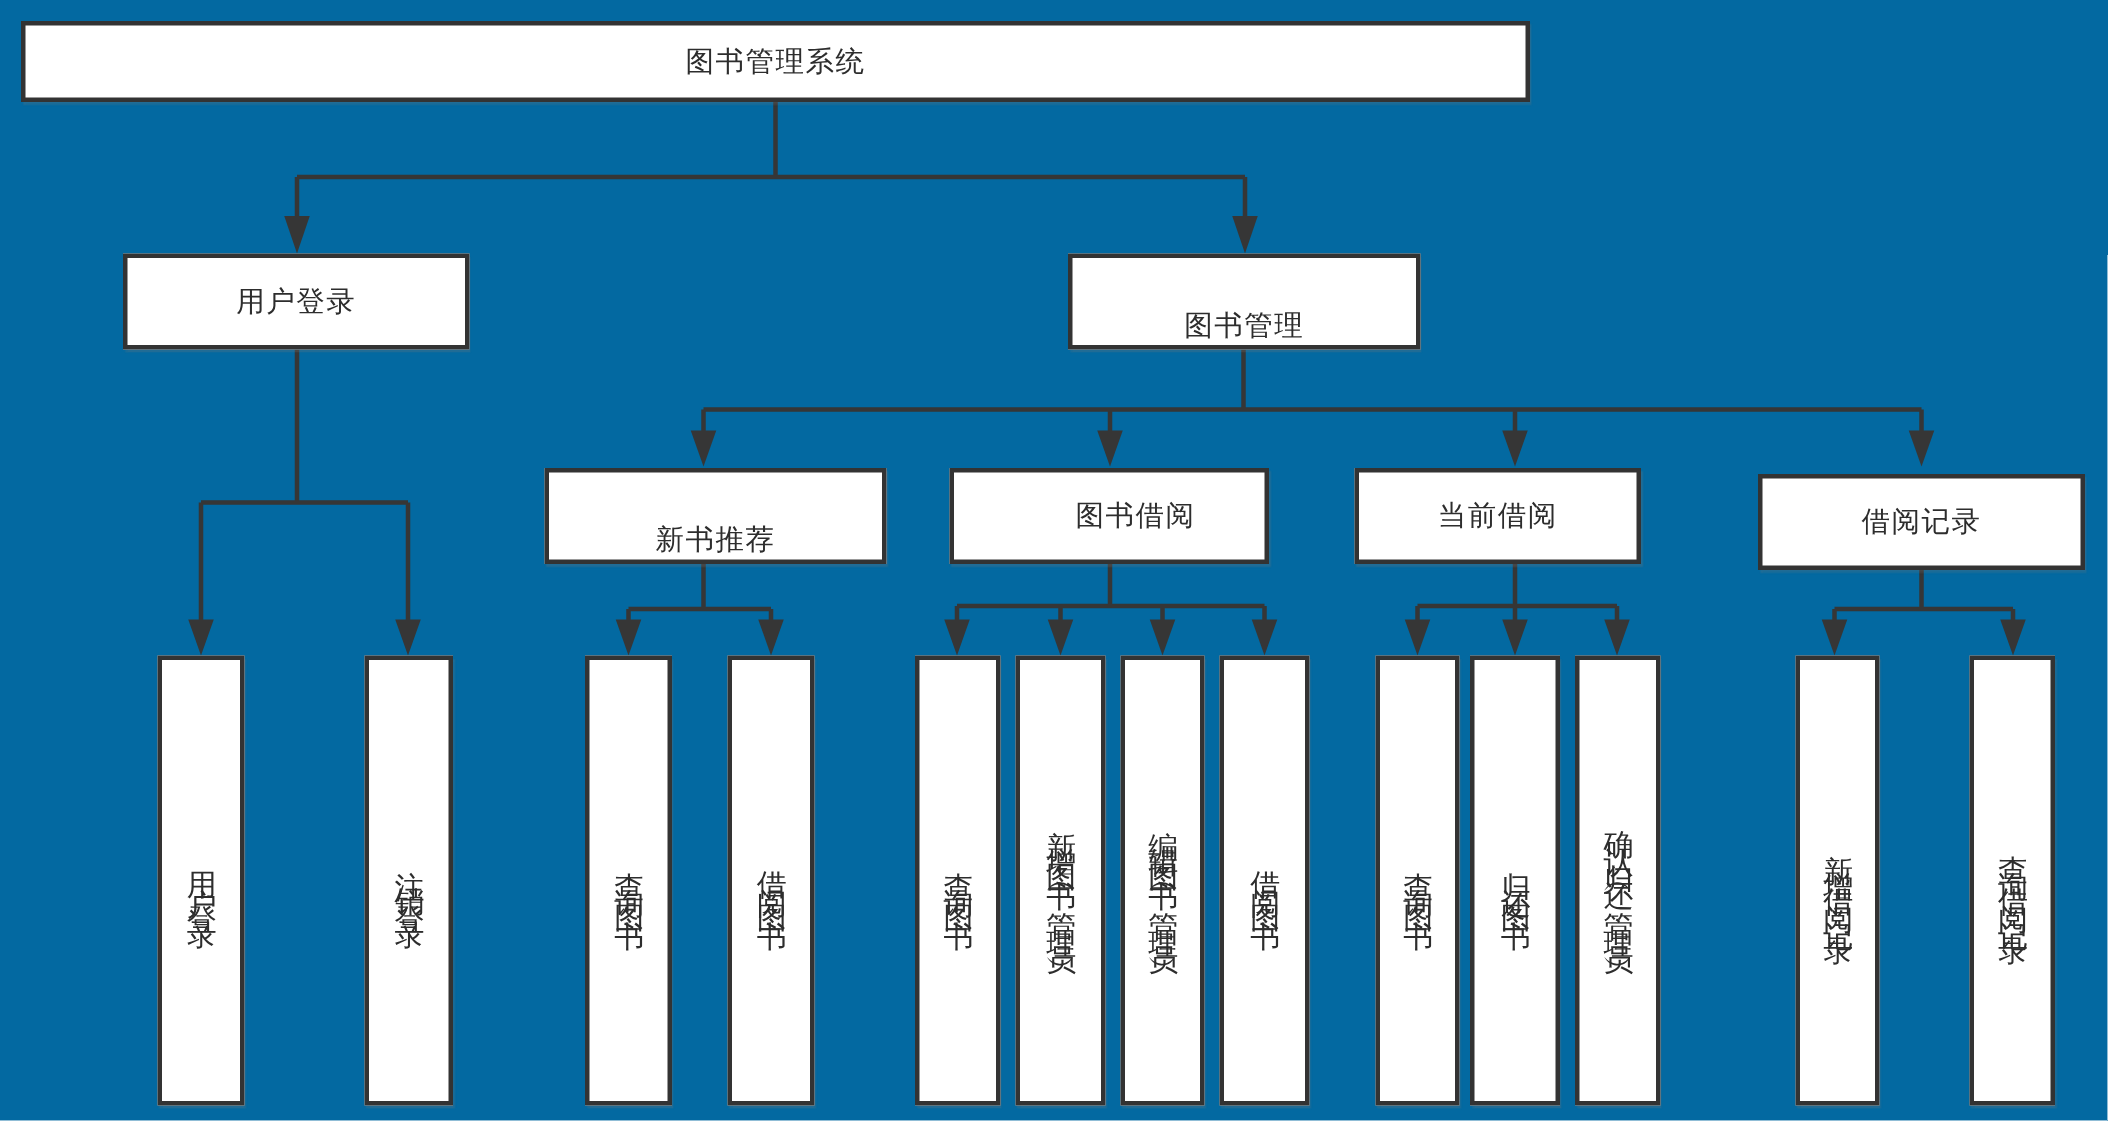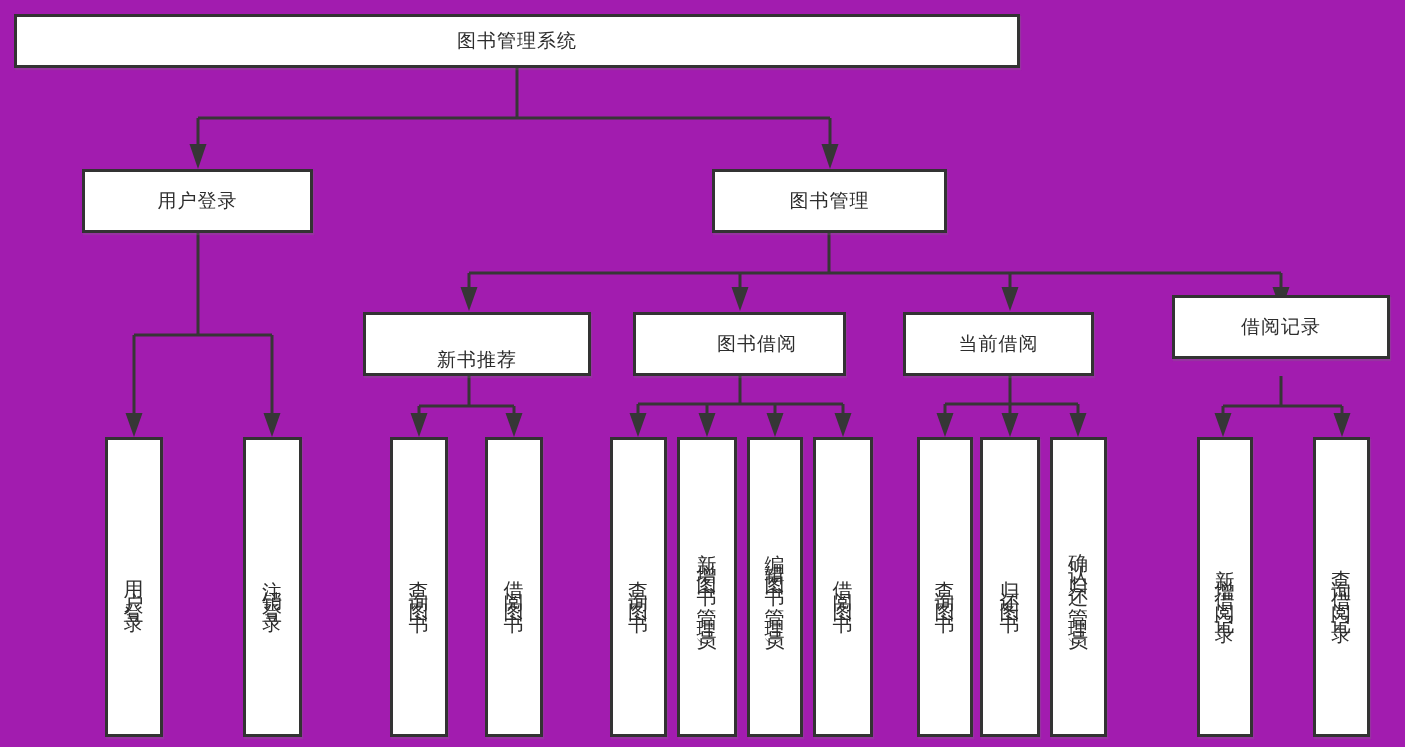--- a/index.html
+++ b/index.html
@@ -5,21 +5,21 @@
   html, body {
     margin: 0;
     padding: 0;
     background: #ffffff;
     font-family: "Liberation Sans", sans-serif;
   }
   #canvas {
     position: relative;
     width: 1405px;
     height: 747px;
-    background: #a21caf;
+    background: #0369a1;
     overflow: hidden;
   }
   #connector-svg {
     position: absolute;
     left: 0;
     top: 0;
     width: 1405px;
     height: 747px;
     pointer-events: none;
   }
@@ -106,34 +106,34 @@
     </g>
   </svg>
 
   <div class="node h-node" style="left:14px; top:14px; width:1006px; height:54px;">
     <span>图书管理系统</span>
   </div>
 
   <div class="node h-node" style="left:82px; top:169px; width:231px; height:64px;">
     <span>用户登录</span>
   </div>
-  <div class="node h-node" style="left:712px; top:169px; width:235px; height:64px;">
+  <div class="node h-node" style="left:712px; top:169px; width:235px; height:64px;align-items:flex-end;">
     <span>图书管理</span>
   </div>
 
   <div class="node h-node" style="left:363px; top:312px; width:228px; height:64px;align-items:flex-end;">
     <span>新书推荐</span>
   </div>
   <div class="node h-node" style="left:633px; top:312px; width:213px; height:64px;padding-left:35px;">
     <span>图书借阅</span>
   </div>
   <div class="node h-node" style="left:903px; top:312px; width:191px; height:64px;">
     <span>当前借阅</span>
   </div>
-  <div class="node h-node" style="left:1172px; top:295px; width:218px; height:64px;">
+  <div class="node h-node" style="left:1172px; top:316px; width:218px; height:64px;">
     <span>借阅记录</span>
   </div>
 
   <div class="node v-node" style="left:105px; top:437px; width:58px; height:300px;">
     <span class="v-text">用户登录</span>
   </div>
   <div class="node v-node" style="left:243px; top:437px; width:59px; height:300px;">
     <span class="v-text">注销登录</span>
   </div>
 

